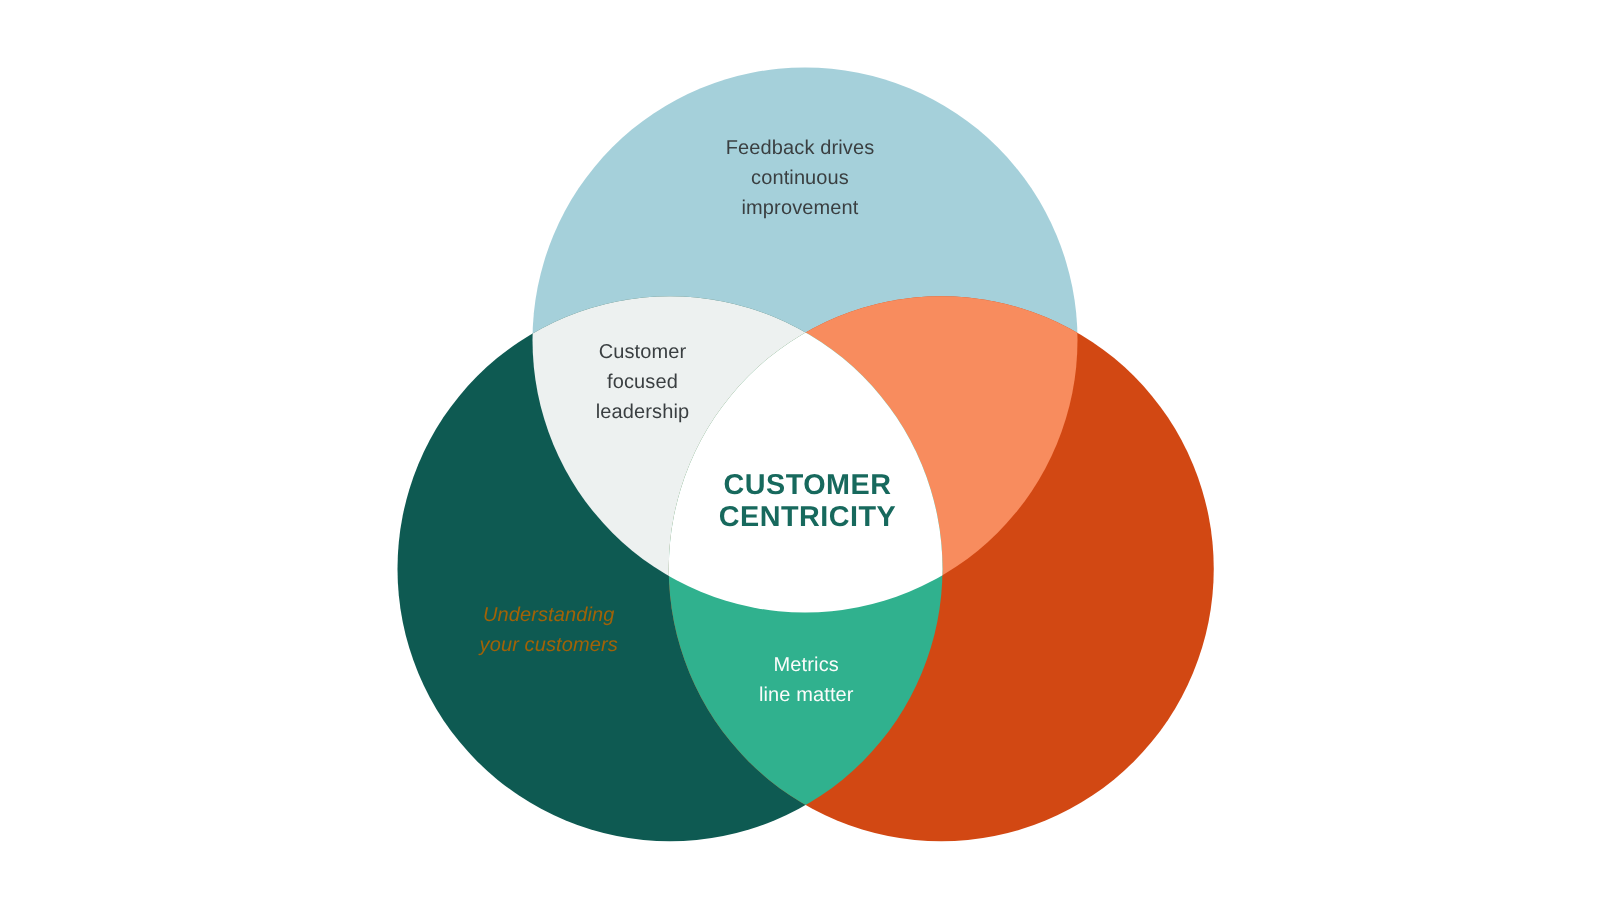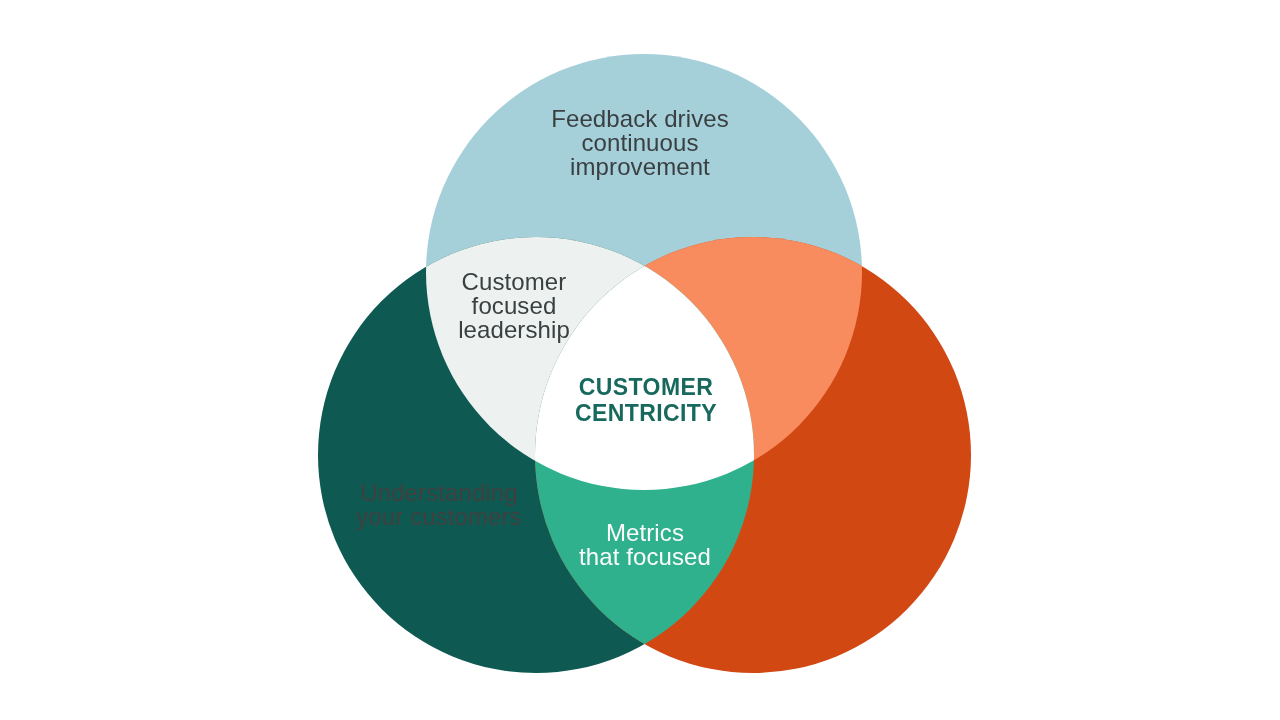--- a/index.html
+++ b/index.html
@@ -18,21 +18,21 @@
   .venn-svg {
     position: absolute;
     left: 0;
     top: 0;
   }
   .label {
     position: absolute;
     transform: translate(-50%, -50%);
     text-align: center;
     white-space: pre-line;
-    font-size: 24px;
+    font-size: 16px;
     line-height: 24px;
     letter-spacing: 0.1px;
   }
   .label.title {
     font-weight: bold;
     font-size: 23px;
     line-height: 26px;
     letter-spacing: 0.4px;
   }
 </style>
@@ -77,20 +77,20 @@
 improvement</div>
 
   <div class="label" style="left: 514px; top: 306px; color: rgb(58, 63, 65);">Customer
 focused
 leadership</div>
 
 
   <div class="label title" style="left: 646px; top: 400px; color: rgb(23, 105, 93);">CUSTOMER
 CENTRICITY</div>
 
-  <div class="label" style="left: 439px; top: 505px; color: #404040;">Understanding
+  <div class="label" style="left: 439px; top: 505px; color: #a16207; font-style: italic;">Understanding
 your customers</div>
 
   <div class="label" style="left: 645px; top: 545px; color: rgb(251, 252, 251);">Metrics
-that focused</div>
+line matter</div>
 
 
 </div>
 
 </body></html>

